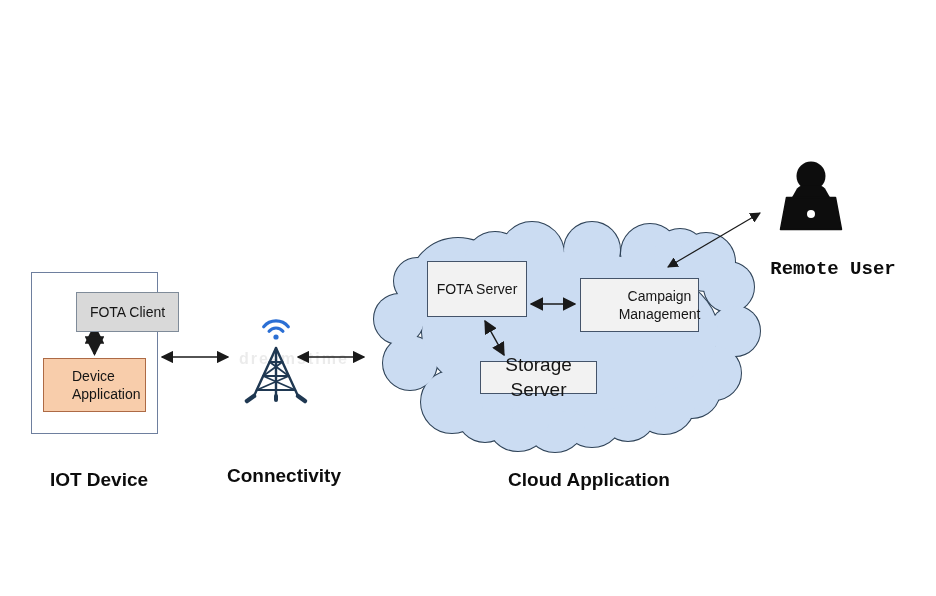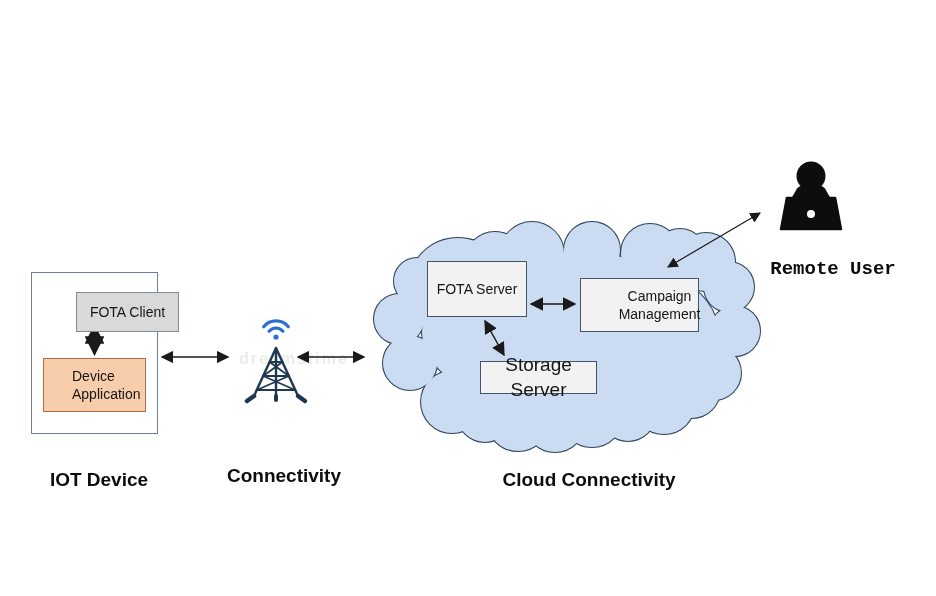--- a/index.html
+++ b/index.html
@@ -175,16 +175,16 @@
   <div class="box campaign">
     <span>Campaign Management</span>
   </div>
 
   <div class="box storage">
     <span>Storage Server</span>
   </div>
 
   <div class="caption cap-iot">IOT Device</div>
   <div class="caption cap-conn">Connectivity</div>
-  <div class="caption cap-cloud">Cloud Connectivity</div>
+  <div class="caption cap-cloud">Cloud Application</div>
   <div class="caption cap-remote">Remote User</div>
 
 </div>
 
 </body></html>

